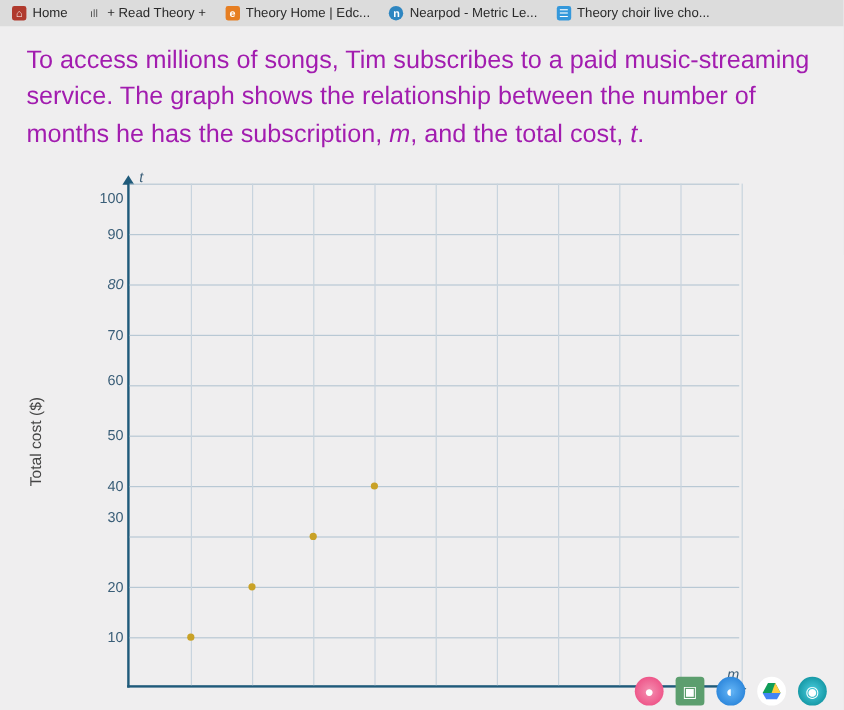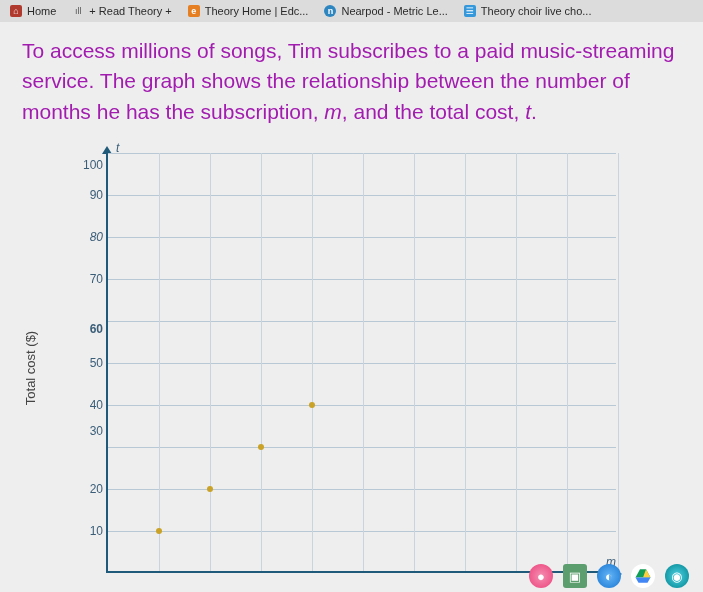--- a/index.html
+++ b/index.html
@@ -207,21 +207,21 @@
         <div class="y-tick" style="top: 378px;">10</div>
         <div class="gridline" style="top: 336px;"></div>
         <div class="y-tick" style="top: 336px;">20</div>
         <div class="gridline" style="top: 294px;"></div>
         <div class="y-tick" style="top: 278px;">30</div>
         <div class="gridline" style="top: 252px;"></div>
         <div class="y-tick" style="top: 252px;">40</div>
         <div class="gridline" style="top: 210px;"></div>
         <div class="y-tick" style="top: 210px;">50</div>
         <div class="gridline" style="top: 168px;"></div>
-        <div class="y-tick" style="top: 176px; font-weight: bold;">60</div>
+        <div class="y-tick" style="top: 164px;">60</div>
         <div class="gridline" style="top: 126px;"></div>
         <div class="y-tick" style="top: 126px;">70</div>
         <div class="gridline" style="top: 84px;"></div>
         <div class="y-tick" style="top: 84px; font-style: italic;">80</div>
         <div class="gridline" style="top: 42px;"></div>
         <div class="y-tick" style="top: 42px;">90</div>
         <div class="gridline" style="top: 0px;"></div>
         <div class="y-tick" style="top: 12px;">100</div>
         <div class="vgridline" style="left: 51px;"></div>
         <div class="vgridline" style="left: 102px;"></div>

